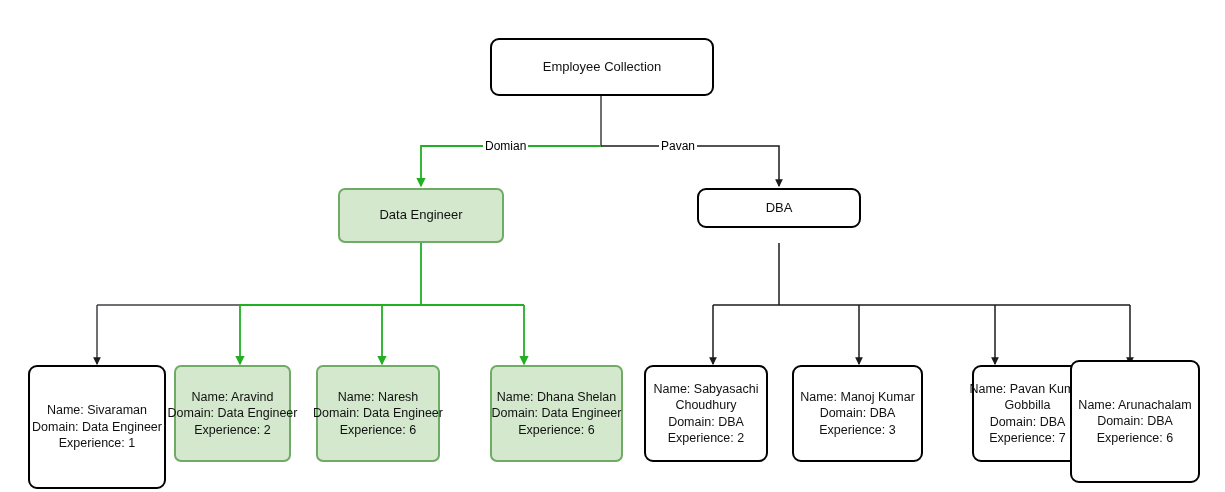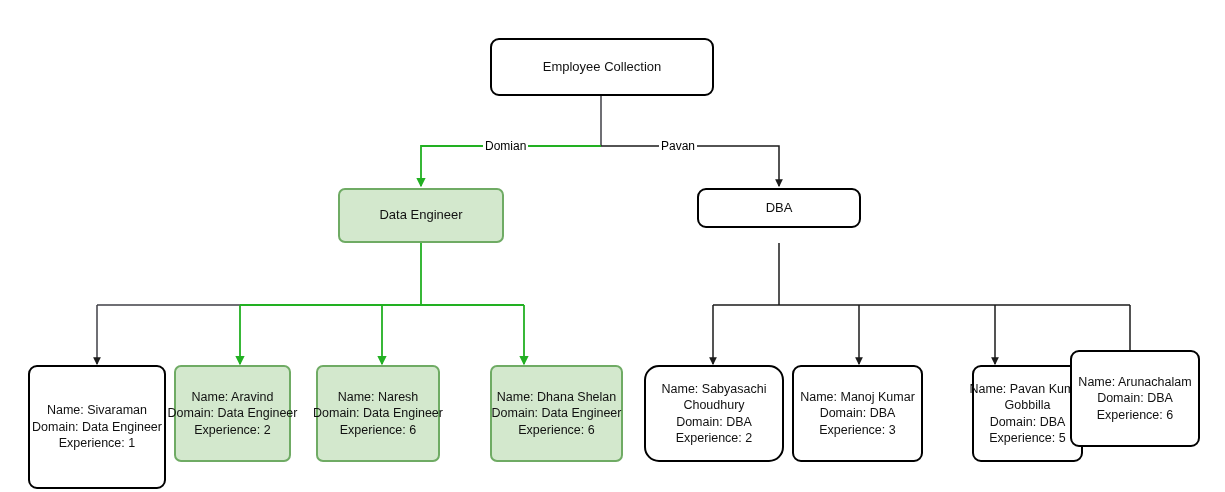--- a/index.html
+++ b/index.html
@@ -145,39 +145,39 @@
     <span class="line">Domain: Data Engineer</span>
     <span class="line">Experience: 6</span>
   </div>
 
   <div class="node green" style="left:482px; top:365px; width:133px; height:97px;margin-left:8px;">
     <span class="line">Name: Dhana Shelan</span>
     <span class="line">Domain: Data Engineer</span>
     <span class="line">Experience: 6</span>
   </div>
 
-  <div class="node" style="left:644px; top:365px; width:140px; height:97px;border-radius:15px;">
+  <div class="node" style="left:644px; top:365px; width:124px; height:97px;">
     <span class="line">Name: Sabyasachi</span>
     <span class="line">Choudhury</span>
     <span class="line">Domain: DBA</span>
     <span class="line">Experience: 2</span>
   </div>
 
   <div class="node" style="left:792px; top:365px; width:131px; height:97px;">
     <span class="line">Name: Manoj Kumar</span>
     <span class="line">Domain: DBA</span>
     <span class="line">Experience: 3</span>
   </div>
 
   <div class="node" style="left:930px; top:365px; width:111px; height:97px;margin-left:42px;">
     <span class="line">Name: Pavan Kumar</span>
     <span class="line">Gobbilla</span>
     <span class="line">Domain: DBA</span>
-    <span class="line">Experience: 5</span>
+    <span class="line">Experience: 7</span>
   </div>
 
-  <div class="node" style="left:1070px; top:350px; width:130px; height:97px;">
+  <div class="node" style="left:1070px; top:360px; width:130px; height:123px;">
     <span class="line">Name: Arunachalam</span>
     <span class="line">Domain: DBA</span>
     <span class="line">Experience: 6</span>
   </div>
 
 </div>
 
 </body></html>

